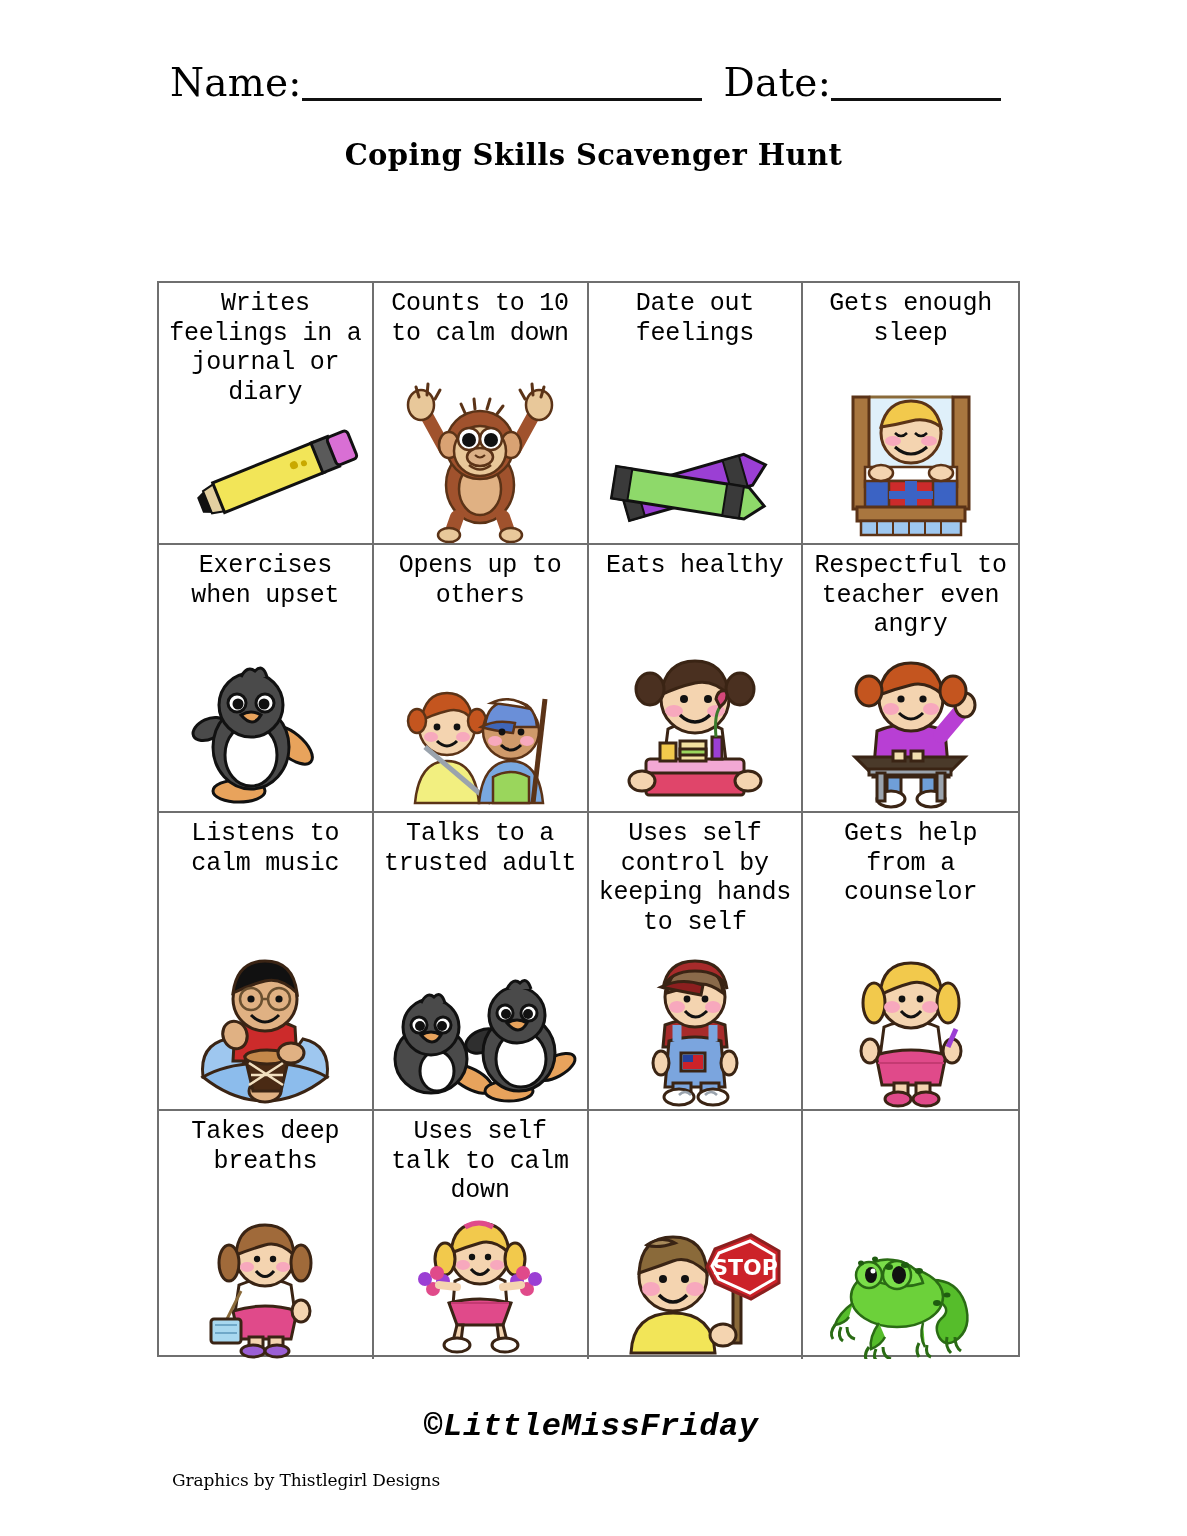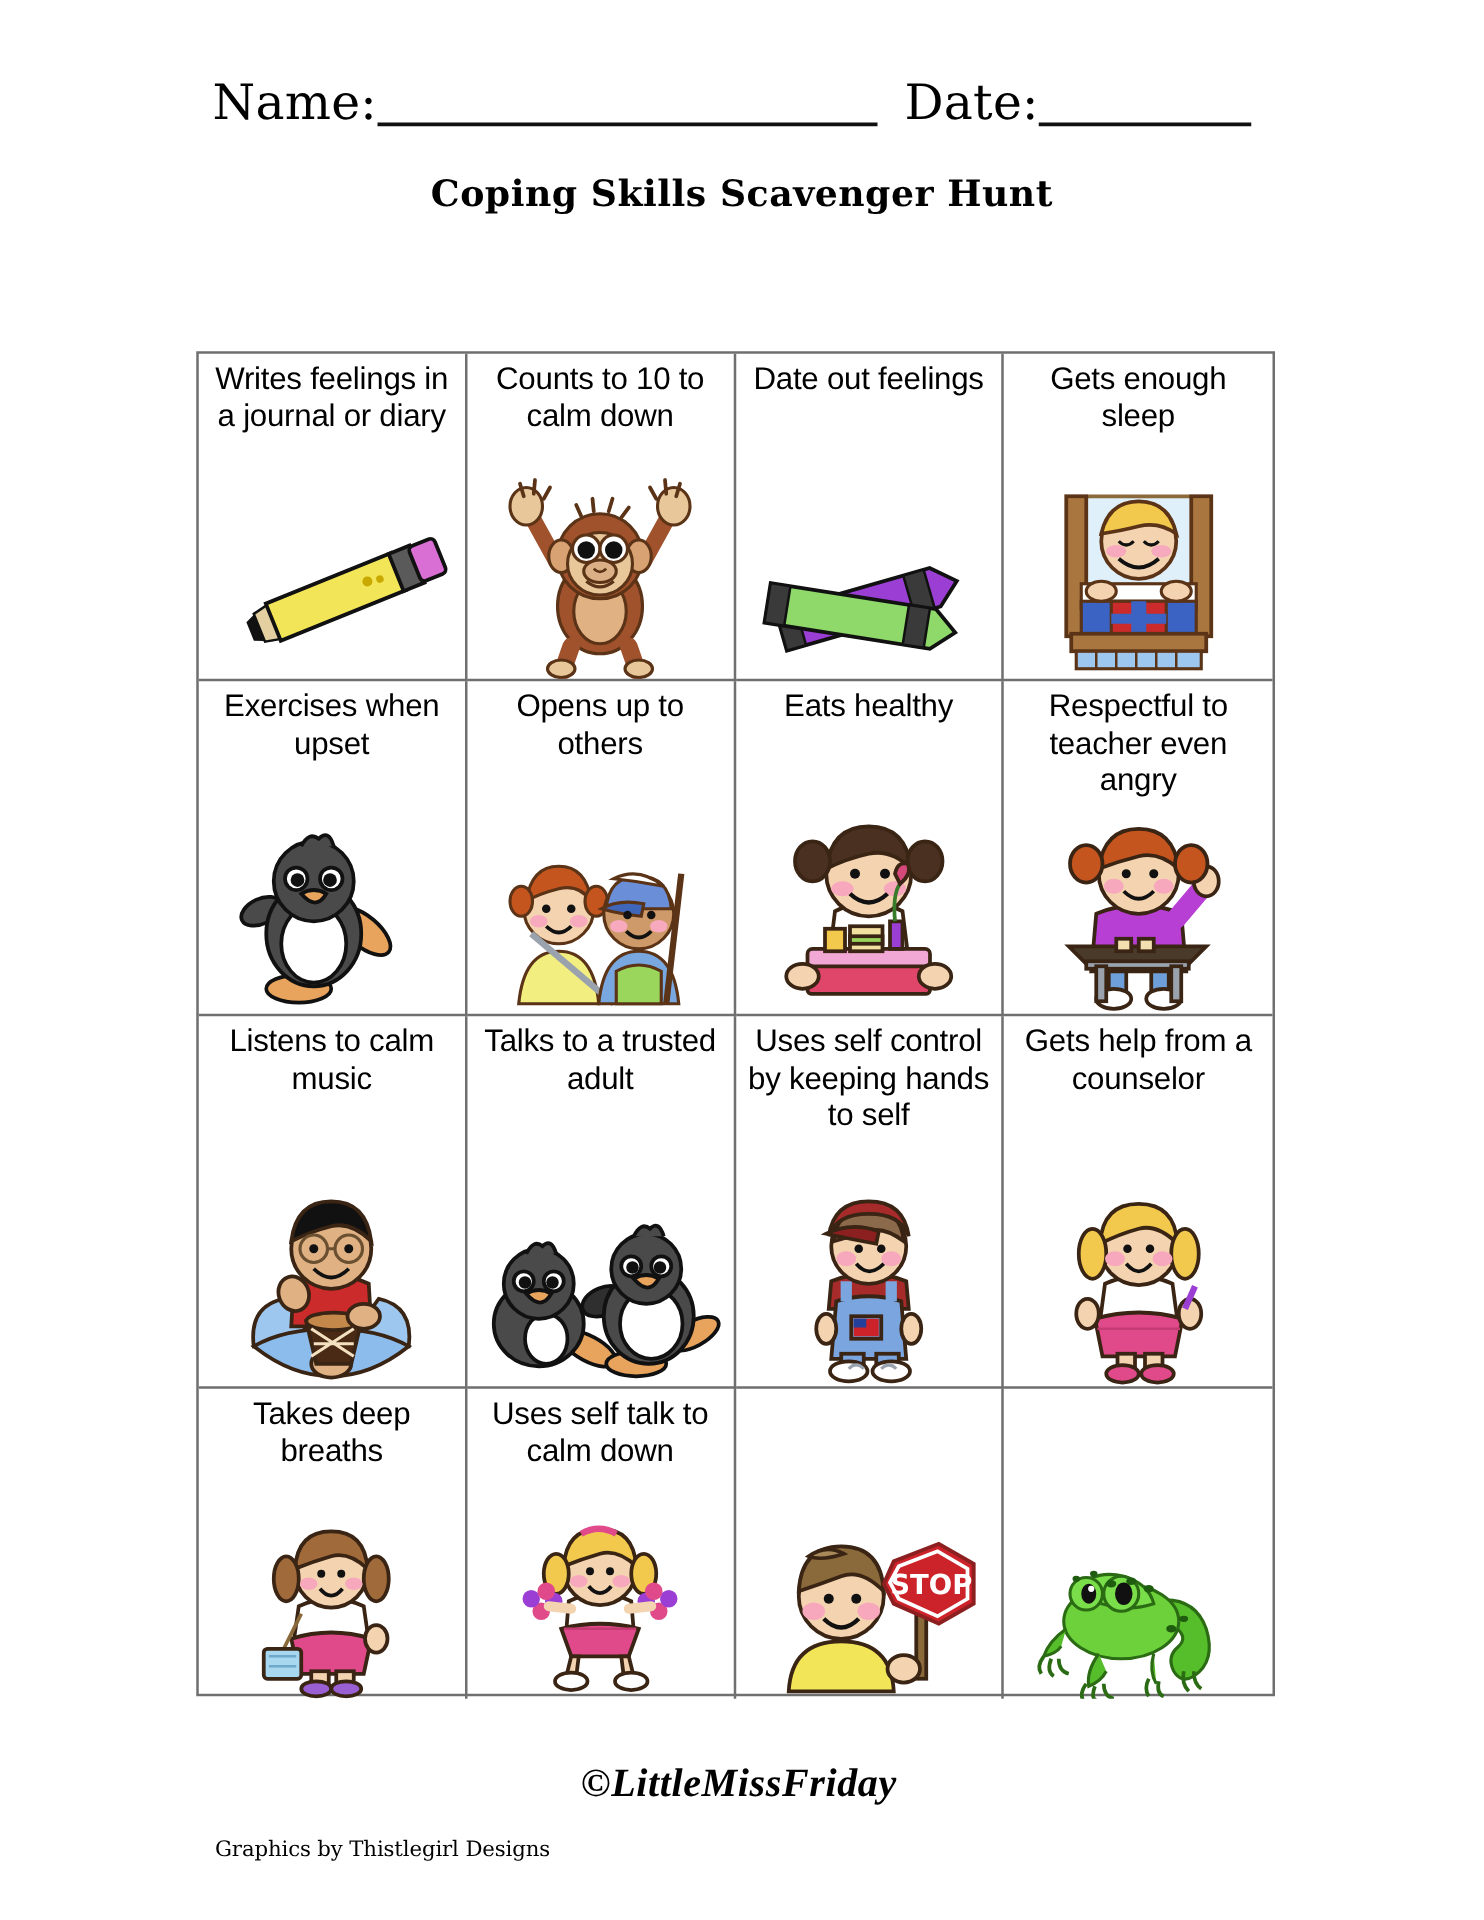--- a/index.html
+++ b/index.html
@@ -66,37 +66,37 @@
     border-bottom:2px solid #6f6f6f;
     box-sizing:border-box;
     position:relative;
     padding:6px 8px 0 8px;
     overflow:hidden;
   }
   .grid .cell:nth-child(4n){border-right:none;}
   .grid .cell:nth-child(n+13){border-bottom:none;}
   .cell-label{
     text-align:center;
-    font-family:Liberation Sans, sans-serif;
+    font-family:Liberation Mono, monospace;
     font-size:25px;
     line-height:1.18;
     letter-spacing:-.2px;
   }
   .art{
     position:absolute;left:0;right:0;bottom:4px;
     height:150px;
     display:flex;align-items:flex-end;justify-content:center;
   }
   .art svg{display:block;overflow:visible;}
 
   
   .sig{
     position:absolute;left:0;top:1408px;width:1182px;
     text-align:center;
-    font-family:Liberation Serif, serif;
+    font-family:Liberation Mono, monospace;
     font-style:italic;
     font-weight:700;
     font-size:32px;
     letter-spacing:.5px;
   }
   .credit{
     position:absolute;left:172px;top:1470px;
     font-family:"DejaVu Serif",serif;
     font-size:17px;
     letter-spacing:-.1px;

